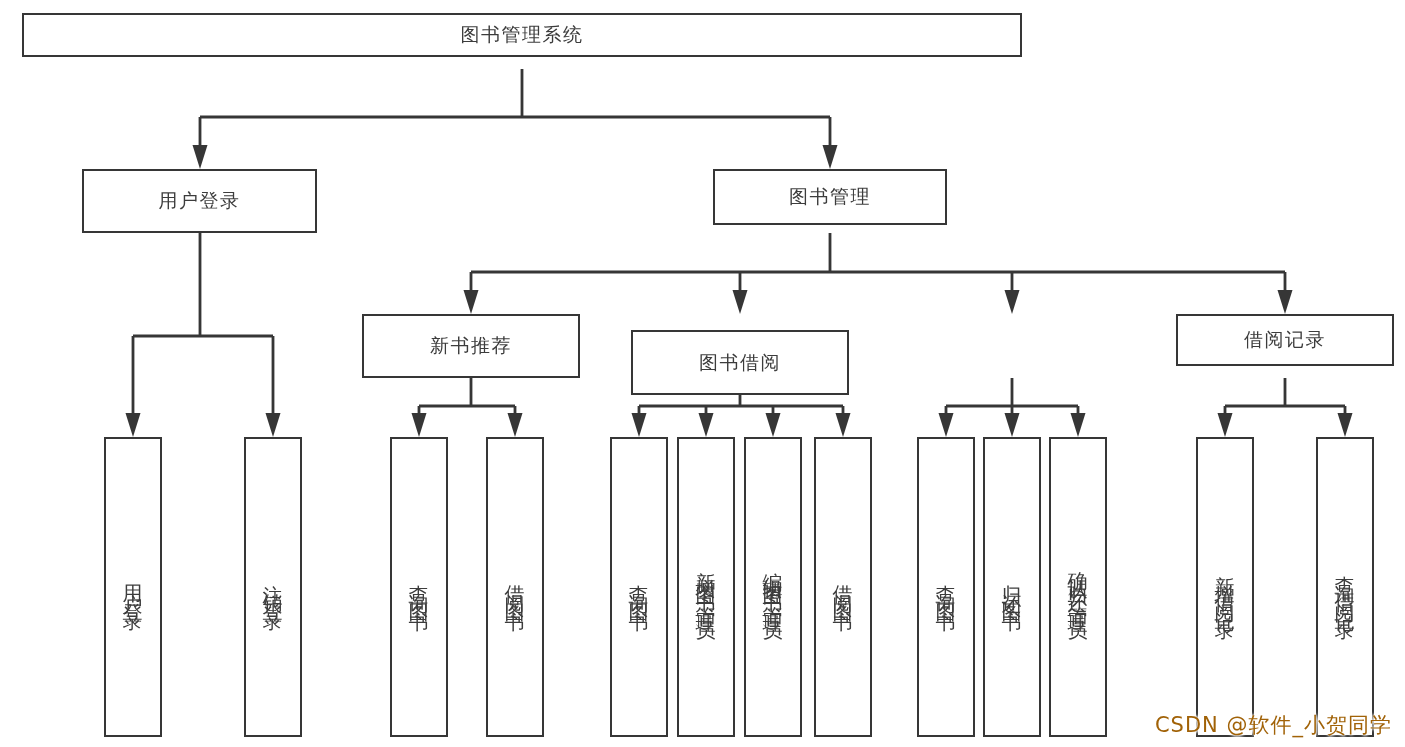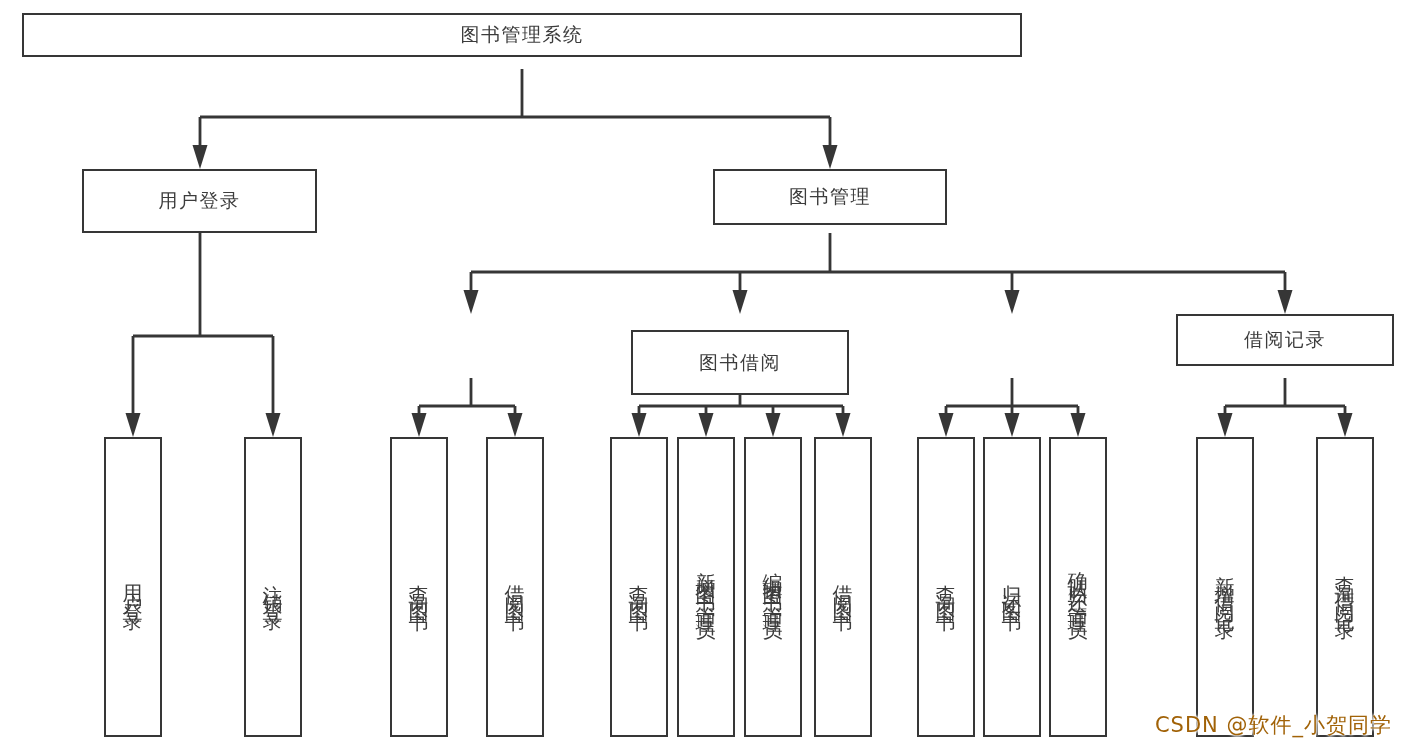--- a/index.html
+++ b/index.html
@@ -90,20 +90,21 @@
       <polygon points="1225,437 1217.5,413 1232.5,413"></polygon>
       <polygon points="1345,437 1337.5,413 1352.5,413"></polygon>
     </g>
   </svg>
 
   <div class="hbox root">图书管理系统</div>
 
   <div class="hbox l2a">用户登录</div>
   <div class="hbox l2b">图书管理</div>
 
+  <div class="hbox l3a">新书推荐</div>
   <div class="hbox l3b">图书借阅</div>
   <div class="hbox l3d">借阅记录</div>
 
   <div class="vbox va1">用户登录</div>
   <div class="vbox va2">注销登录</div>
 
   <div class="vbox vb1">查询图书</div>
   <div class="vbox vb2">借阅图书</div>
 
   <div class="vbox vc1">查询图书</div>

